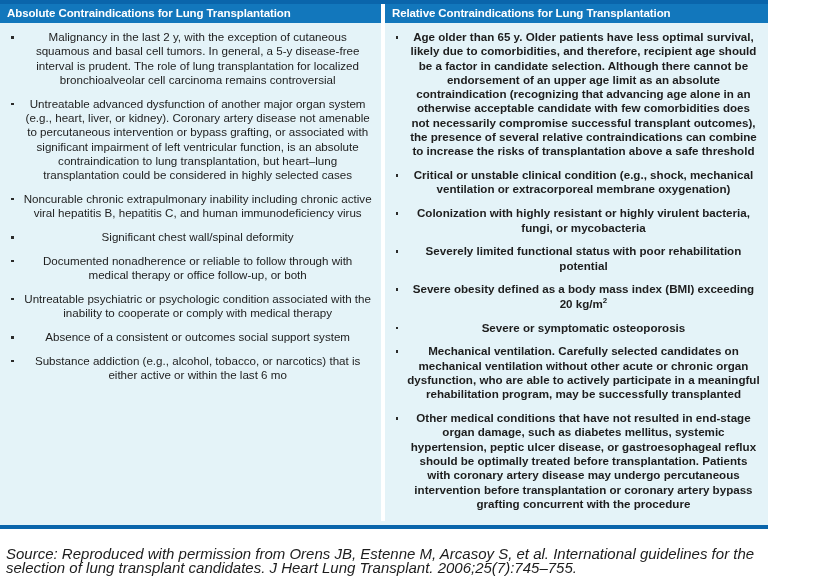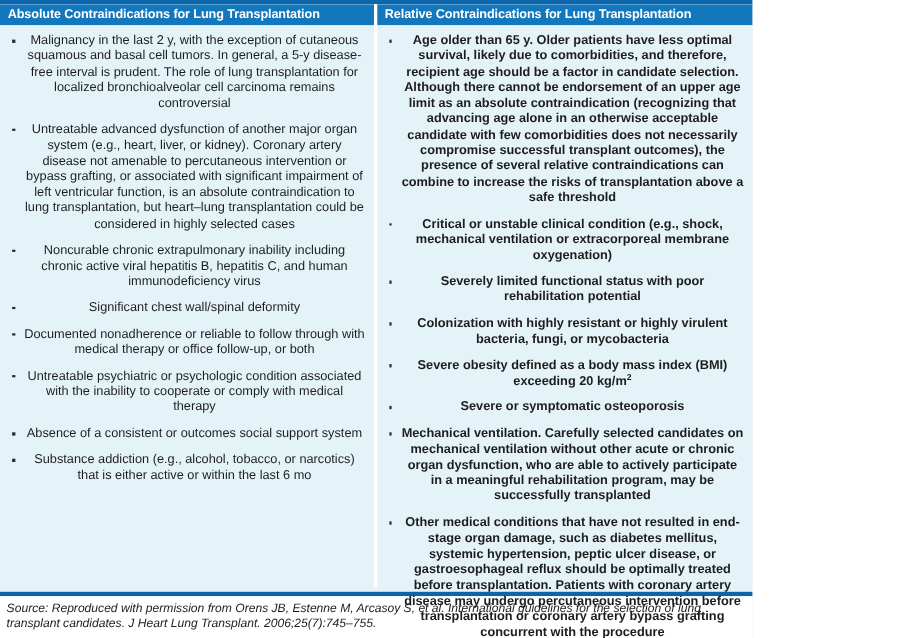--- a/index.html
+++ b/index.html
@@ -8,21 +8,21 @@
     background: #ffffff;
   }
   body {
     font-family: "Liberation Sans", sans-serif;
     width: 840px;
     height: 580px;
     overflow: hidden;
   }
 
   #table-figure {
-    width: 684px;
+    width: 768px;
     height: 580px;
     box-sizing: border-box;
     background: #e4f3f8;
     position: relative;
     display: flex;
     flex-direction: column;
   }
 
   
   .top-rule {
@@ -102,25 +102,25 @@
   
   .foot-rule {
     height: 4px;
     background: #0a65ab;
     flex: 0 0 auto;
     margin-top: 4px;
   }
   .footnote {
     flex: 0 0 auto;
     background: #ffffff;
-    font-size: 11px;
+    font-size: 15px;
     line-height: 13.5px;
     font-style: italic;
     color: #1d1d1d;
-    padding: 5px 8px 6px 6px;
+    padding: 18px 8px 6px 6px;
     box-sizing: border-box;
   }
 </style>
 </head>
 <body>
 
 <div id="table-figure">
 
   <div class="top-rule"></div>
 
@@ -144,22 +144,22 @@
         <li>Substance addiction (e.g., alcohol, tobacco, or narcotics) that is either active or within the last 6 mo</li>
       </ul>
     </div>
 
     <div class="col-gap"></div>
 
     <div class="col right">
       <ul class="items">
         <li>Age older than 65 y. Older patients have less optimal survival, likely due to comorbidities, and therefore, recipient age should be a factor in candidate selection. Although there cannot be endorsement of an upper age limit as an absolute contraindication (recognizing that advancing age alone in an otherwise acceptable candidate with few comorbidities does not necessarily compromise successful transplant outcomes), the presence of several relative contraindications can combine to increase the risks of transplantation above a safe threshold</li>
         <li>Critical or unstable clinical condition (e.g., shock, mechanical ventilation or extracorporeal membrane oxygenation)</li>
+        <li>Colonization with highly resistant or highly virulent bacteria, fungi, or mycobacteria</li>
         <li>Severely limited functional status with poor rehabilitation potential</li>
-        <li>Colonization with highly resistant or highly virulent bacteria, fungi, or mycobacteria</li>
         <li><span>Severe obesity defined as a body mass index (BMI) exceeding 20 kg/m</span><sup>2</sup></li>
         <li>Severe or symptomatic osteoporosis</li>
         <li>Mechanical ventilation. Carefully selected candidates on mechanical ventilation without other acute or chronic organ dysfunction, who are able to actively participate in a meaningful rehabilitation program, may be successfully transplanted</li>
         <li>Other medical conditions that have not resulted in end-stage organ damage, such as diabetes mellitus, systemic hypertension, peptic ulcer disease, or gastroesophageal reflux should be optimally treated before transplantation. Patients with coronary artery disease may undergo percutaneous intervention before transplantation or coronary artery bypass grafting concurrent with the procedure</li>
       </ul>
     </div>
 
   </div>
 
   <div class="foot-rule"></div>

